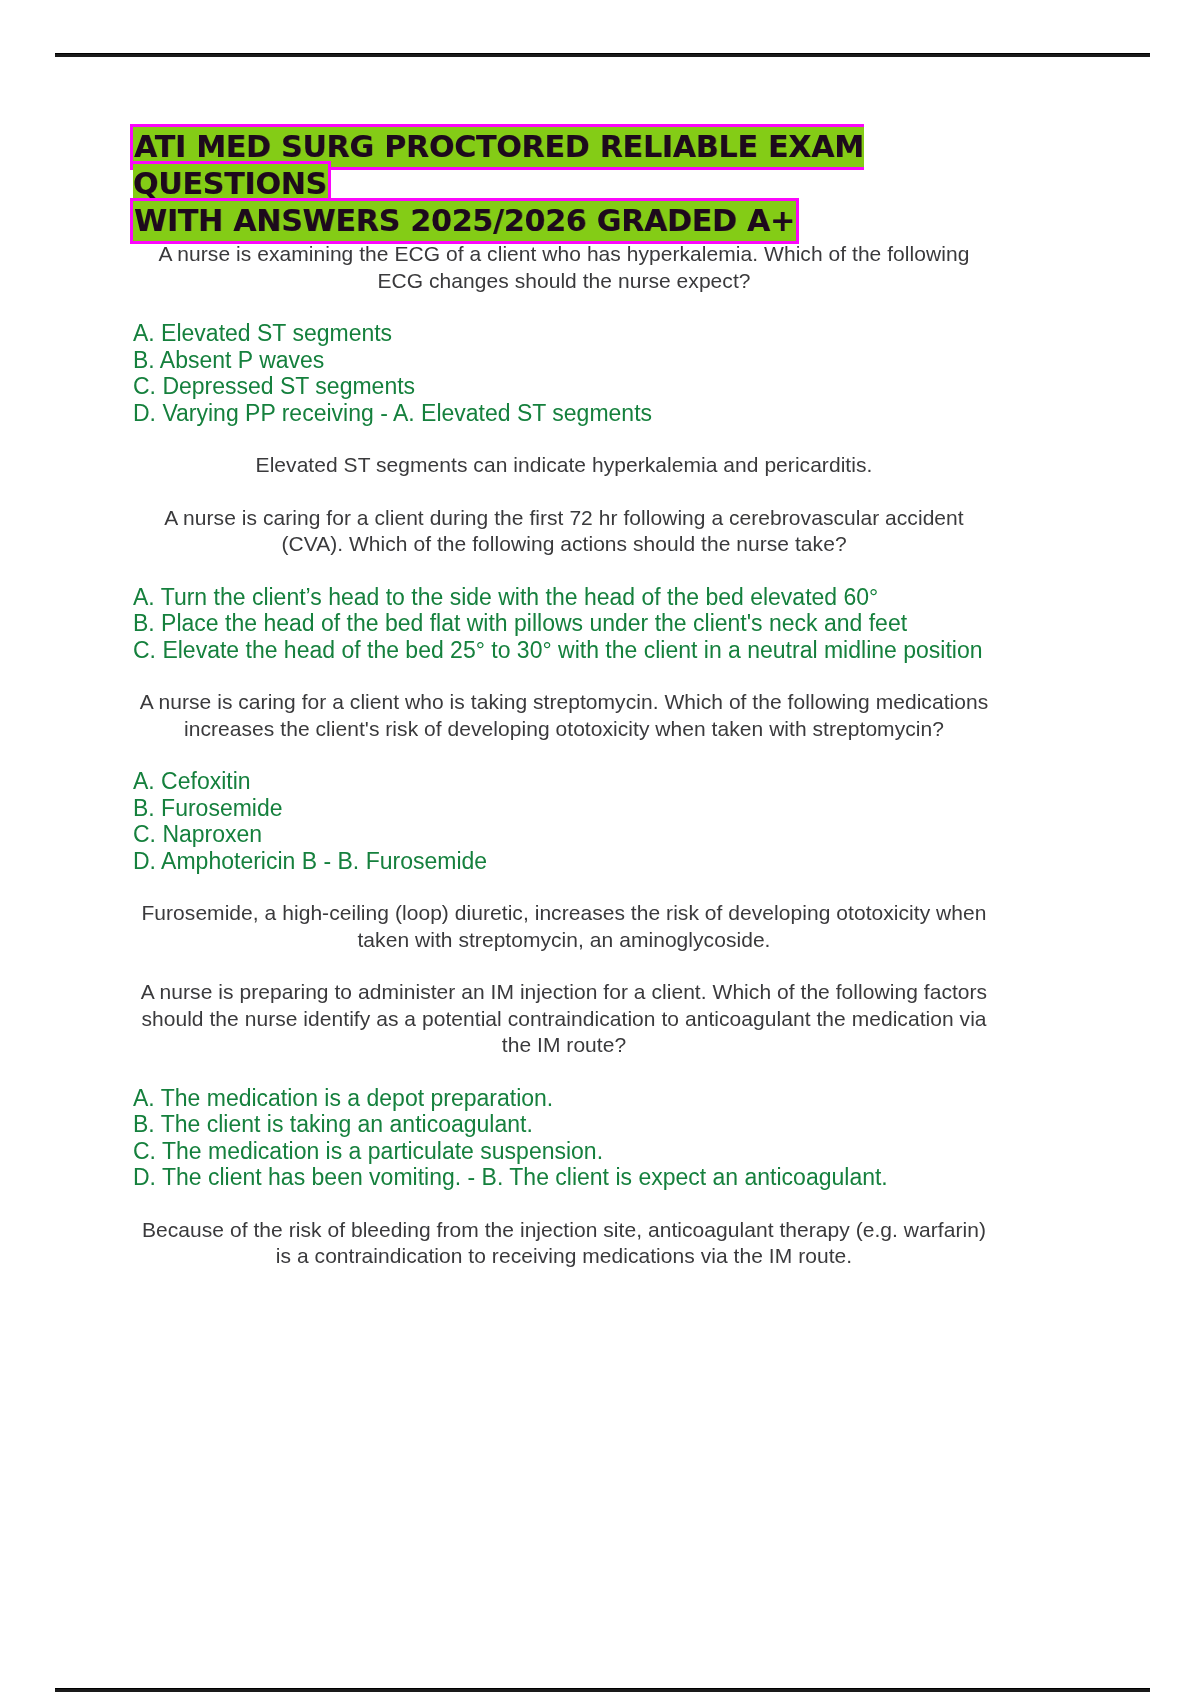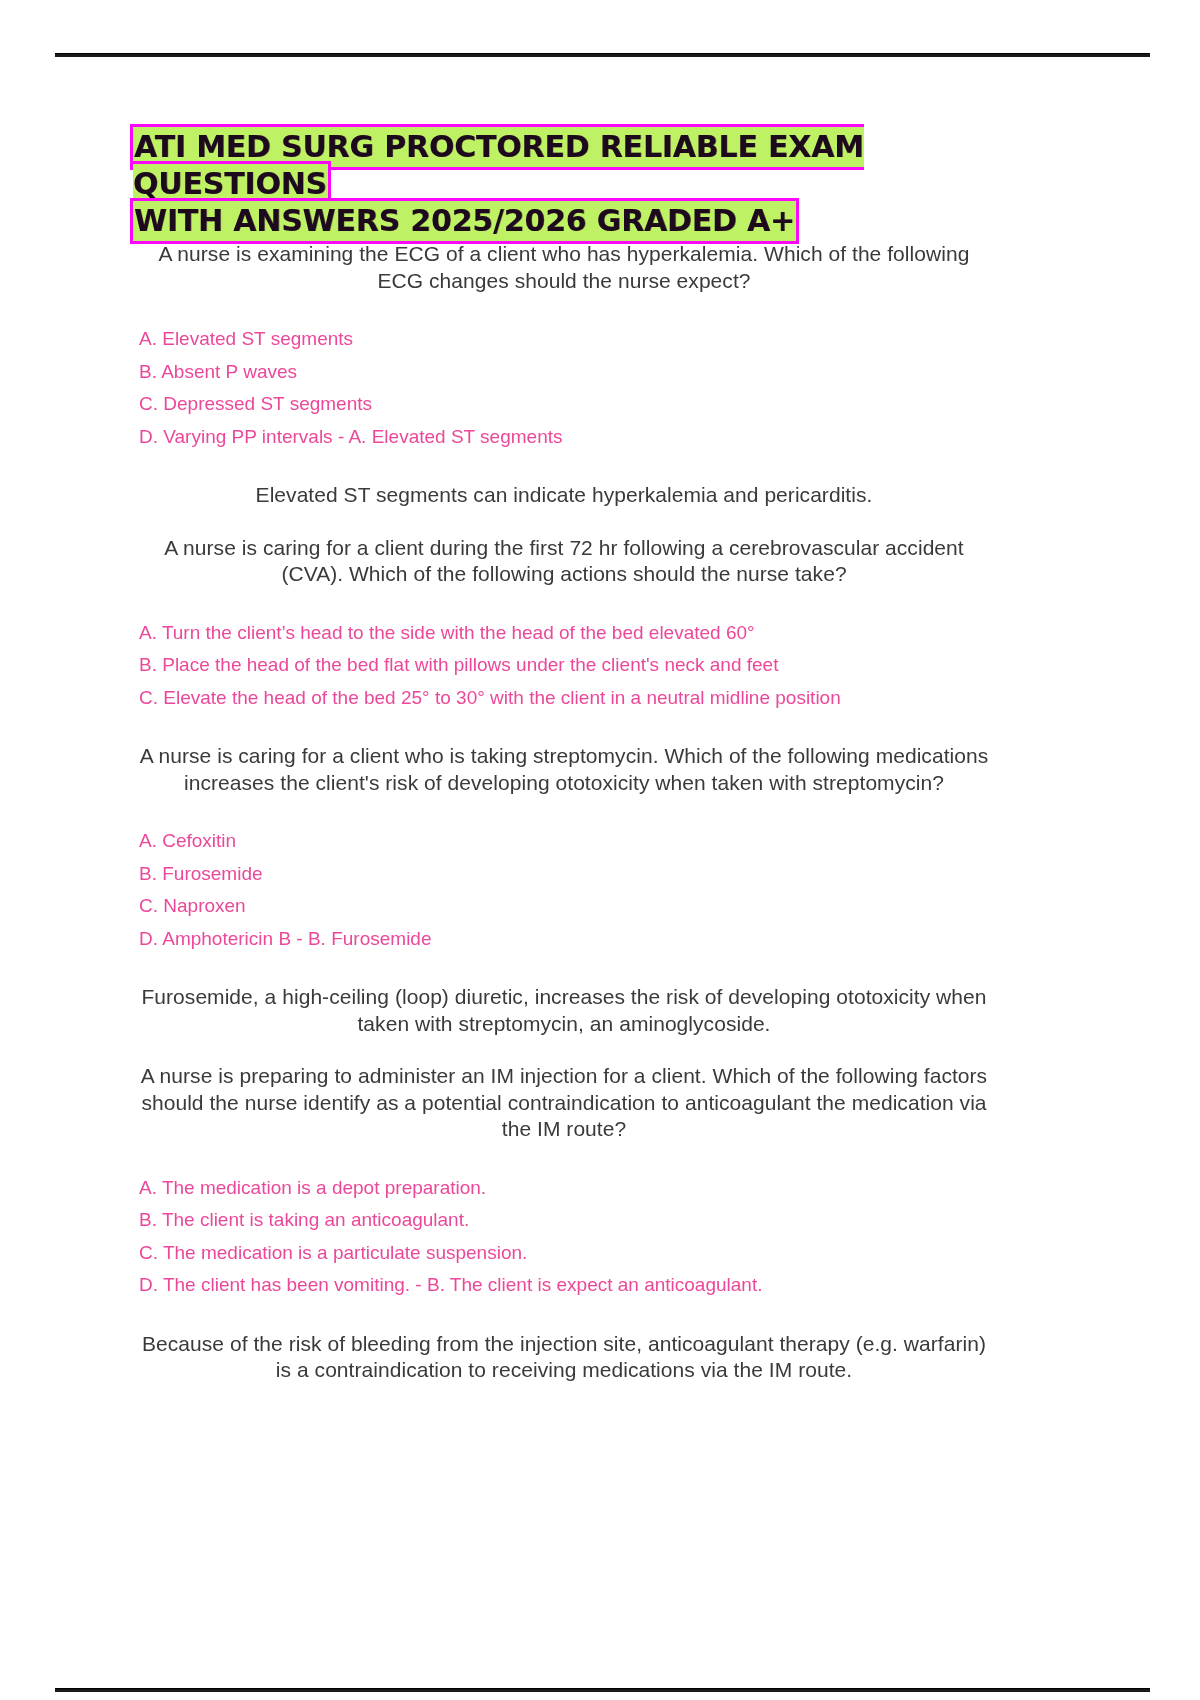--- a/index.html
+++ b/index.html
@@ -52,21 +52,21 @@
     font-family: "DejaVu Sans", sans-serif;
     font-weight: 700;
     font-size: 30px;
     line-height: 37px;
     letter-spacing: -0.2px;
     color: #1b0b18;
     margin: 0;
     padding: 0;
   }
   .title-line .hl {
-    background: #bef264;
+    background: #84cc16;
     box-shadow: 0 0 0 3px #fc06fc;
     padding: 2px 1px 3px 1px;
     color: #1d0a1c;
     text-shadow: 0.6px 0 0 rgba(40,0,40,0.45);
   }
 
   
   .para {
     font-size: 21px;
     line-height: 26.5px;
@@ -81,24 +81,24 @@
   .spacer {
     height: 26px;
   }
 
   .opt-list {
     margin: 0;
     padding: 0;
     list-style: none;
   }
   .opt-list li {
-    font-size: 19px;
+    font-size: 23px;
     line-height: 26.5px;
-    color: #ec4899;
-    margin: 6px;
+    color: #15803d;
+    margin: 0;
     padding: 0;
     max-width: 862px;
   }
 </style>
 </head>
 <body>
 
 <div class="page">
 
   <div class="rule rule-top"></div>
@@ -109,21 +109,21 @@
       <span class="title-line"><span class="hl">ATI MED SURG PROCTORED RELIABLE EXAM QUESTIONS</span></span>
       <span class="title-line"><span class="hl">WITH ANSWERS 2025/2026 GRADED A+</span></span>
     </div>
 
     <p class="para">A nurse is examining the ECG of a client who has hyperkalemia. Which of the following ECG changes should the nurse expect?</p>
     <div class="spacer"></div>
     <ul class="opt-list">
       <li>A. Elevated ST segments</li>
       <li>B. Absent P waves</li>
       <li>C. Depressed ST segments</li>
-      <li>D. Varying PP intervals - A. Elevated ST segments</li>
+      <li>D. Varying PP receiving - A. Elevated ST segments</li>
     </ul>
     <div class="spacer"></div>
     <p class="para">Elevated ST segments can indicate hyperkalemia and pericarditis.</p>
 
     <div class="spacer"></div>
 
     <p class="para">A nurse is caring for a client during the first 72 hr following a cerebrovascular accident (CVA). Which of the following actions should the nurse take?</p>
     <div class="spacer"></div>
     <ul class="opt-list">
       <li>A. Turn the client’s head to the side with the head of the bed elevated 60°</li>

